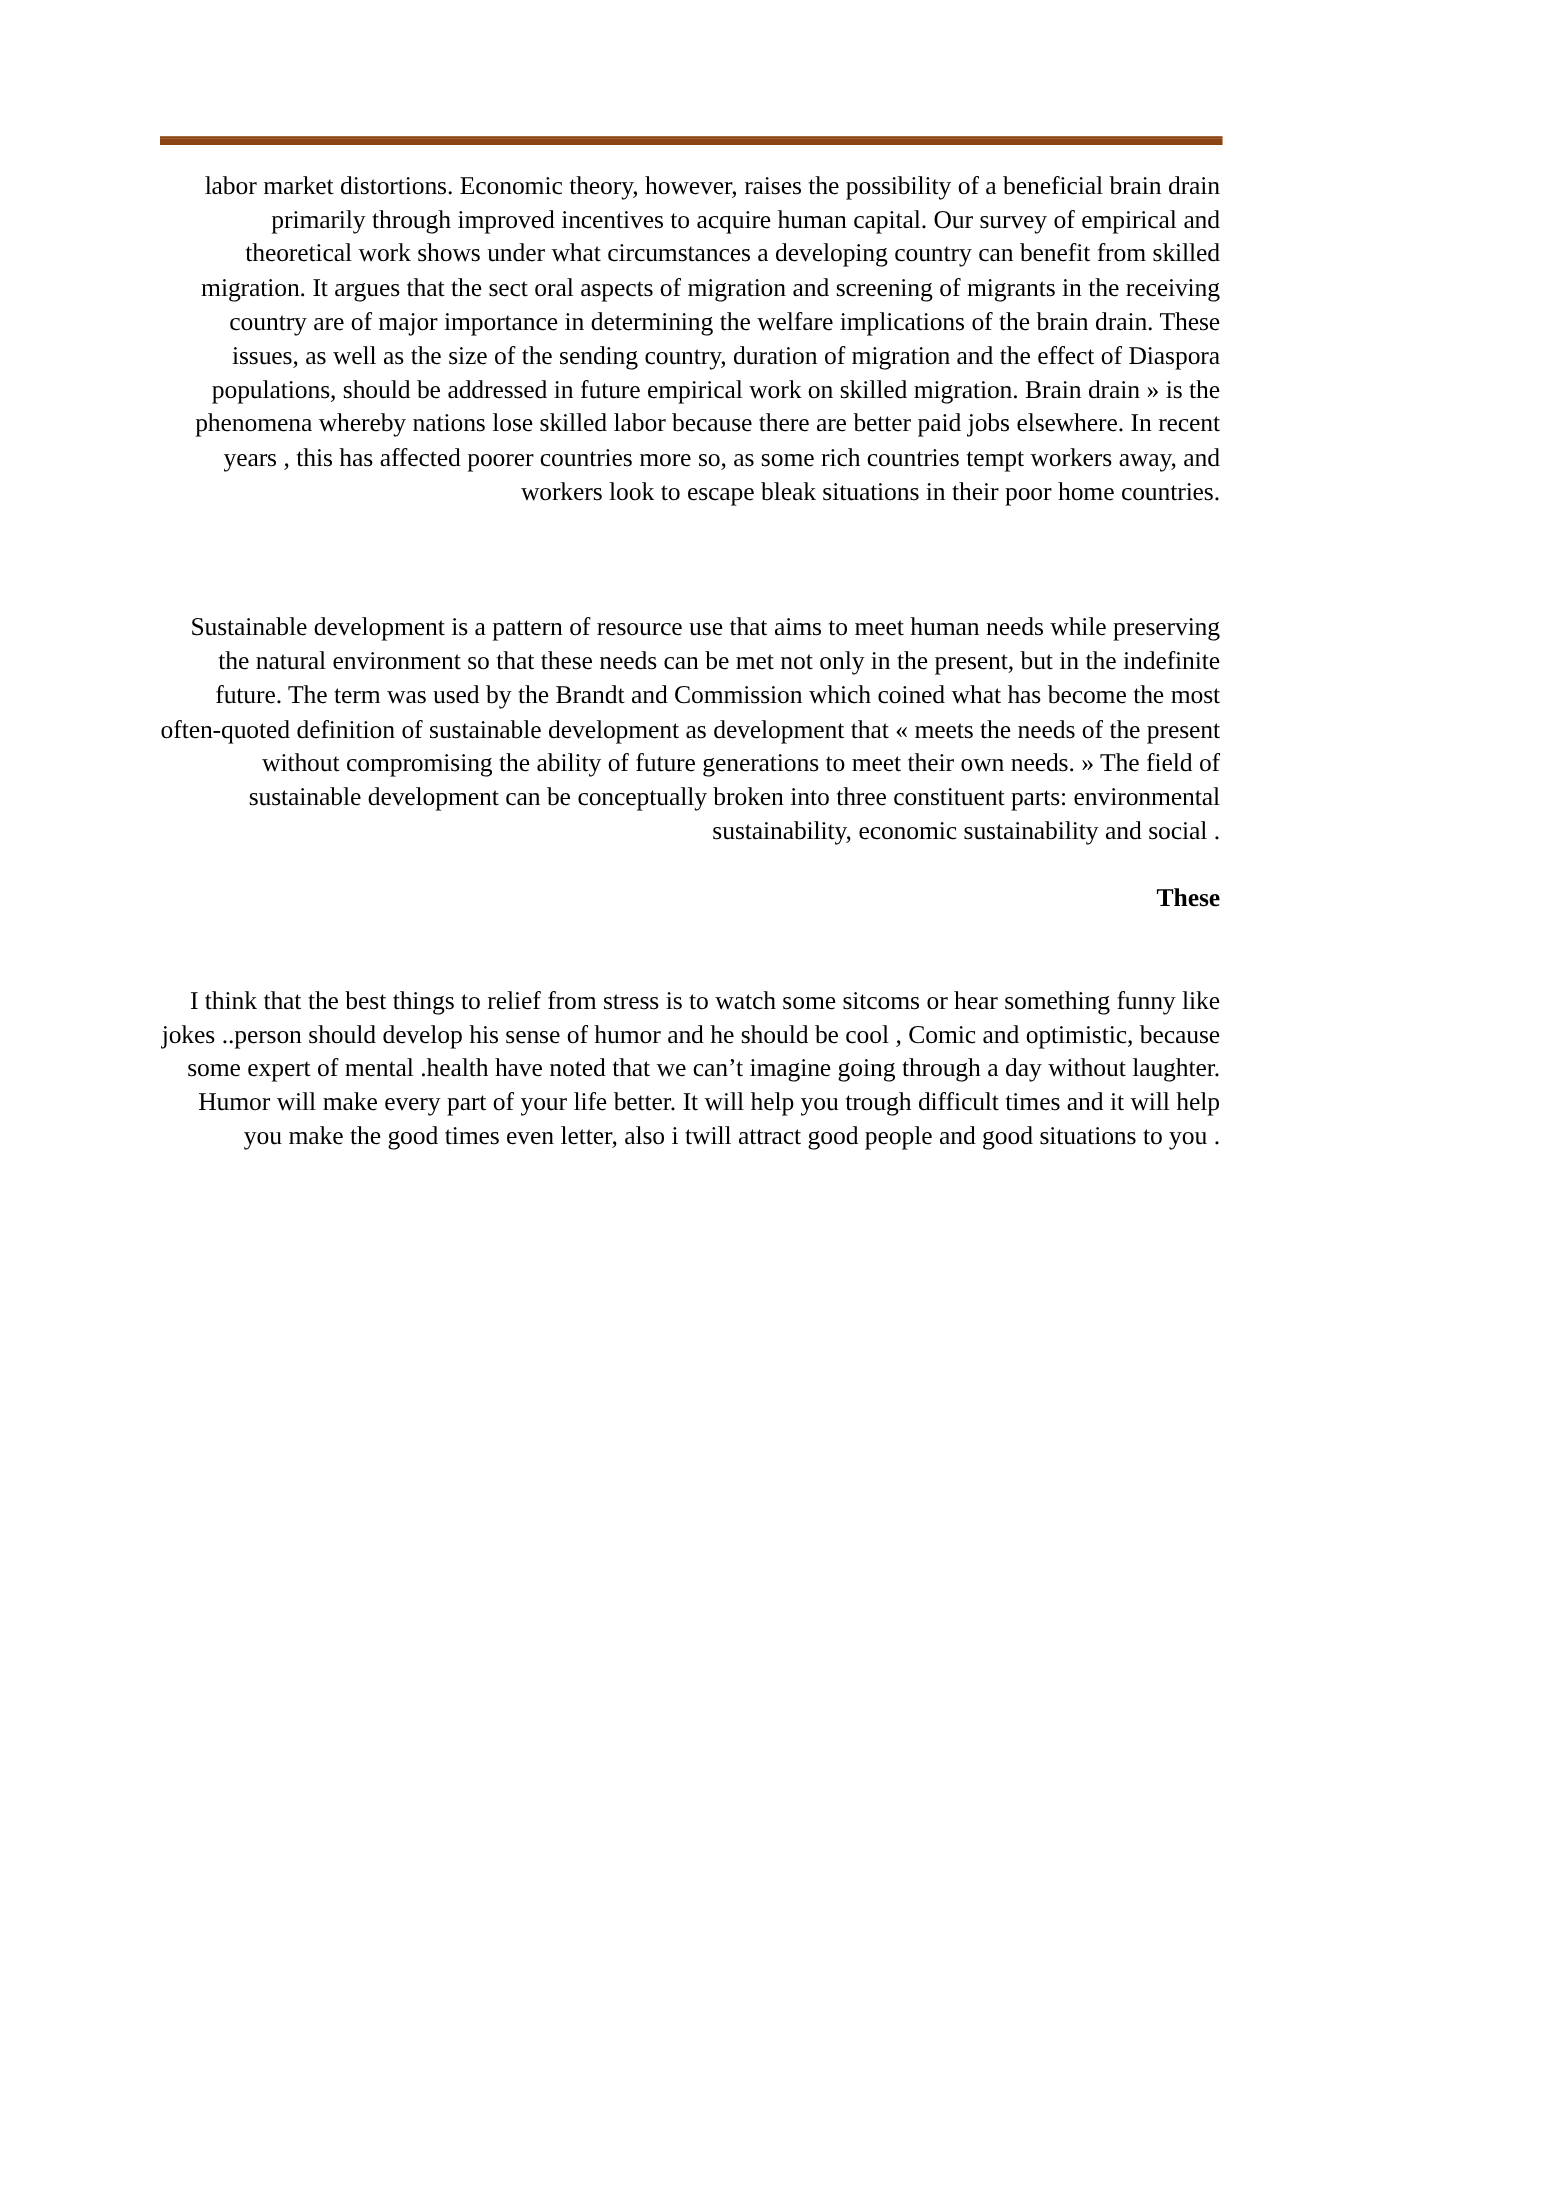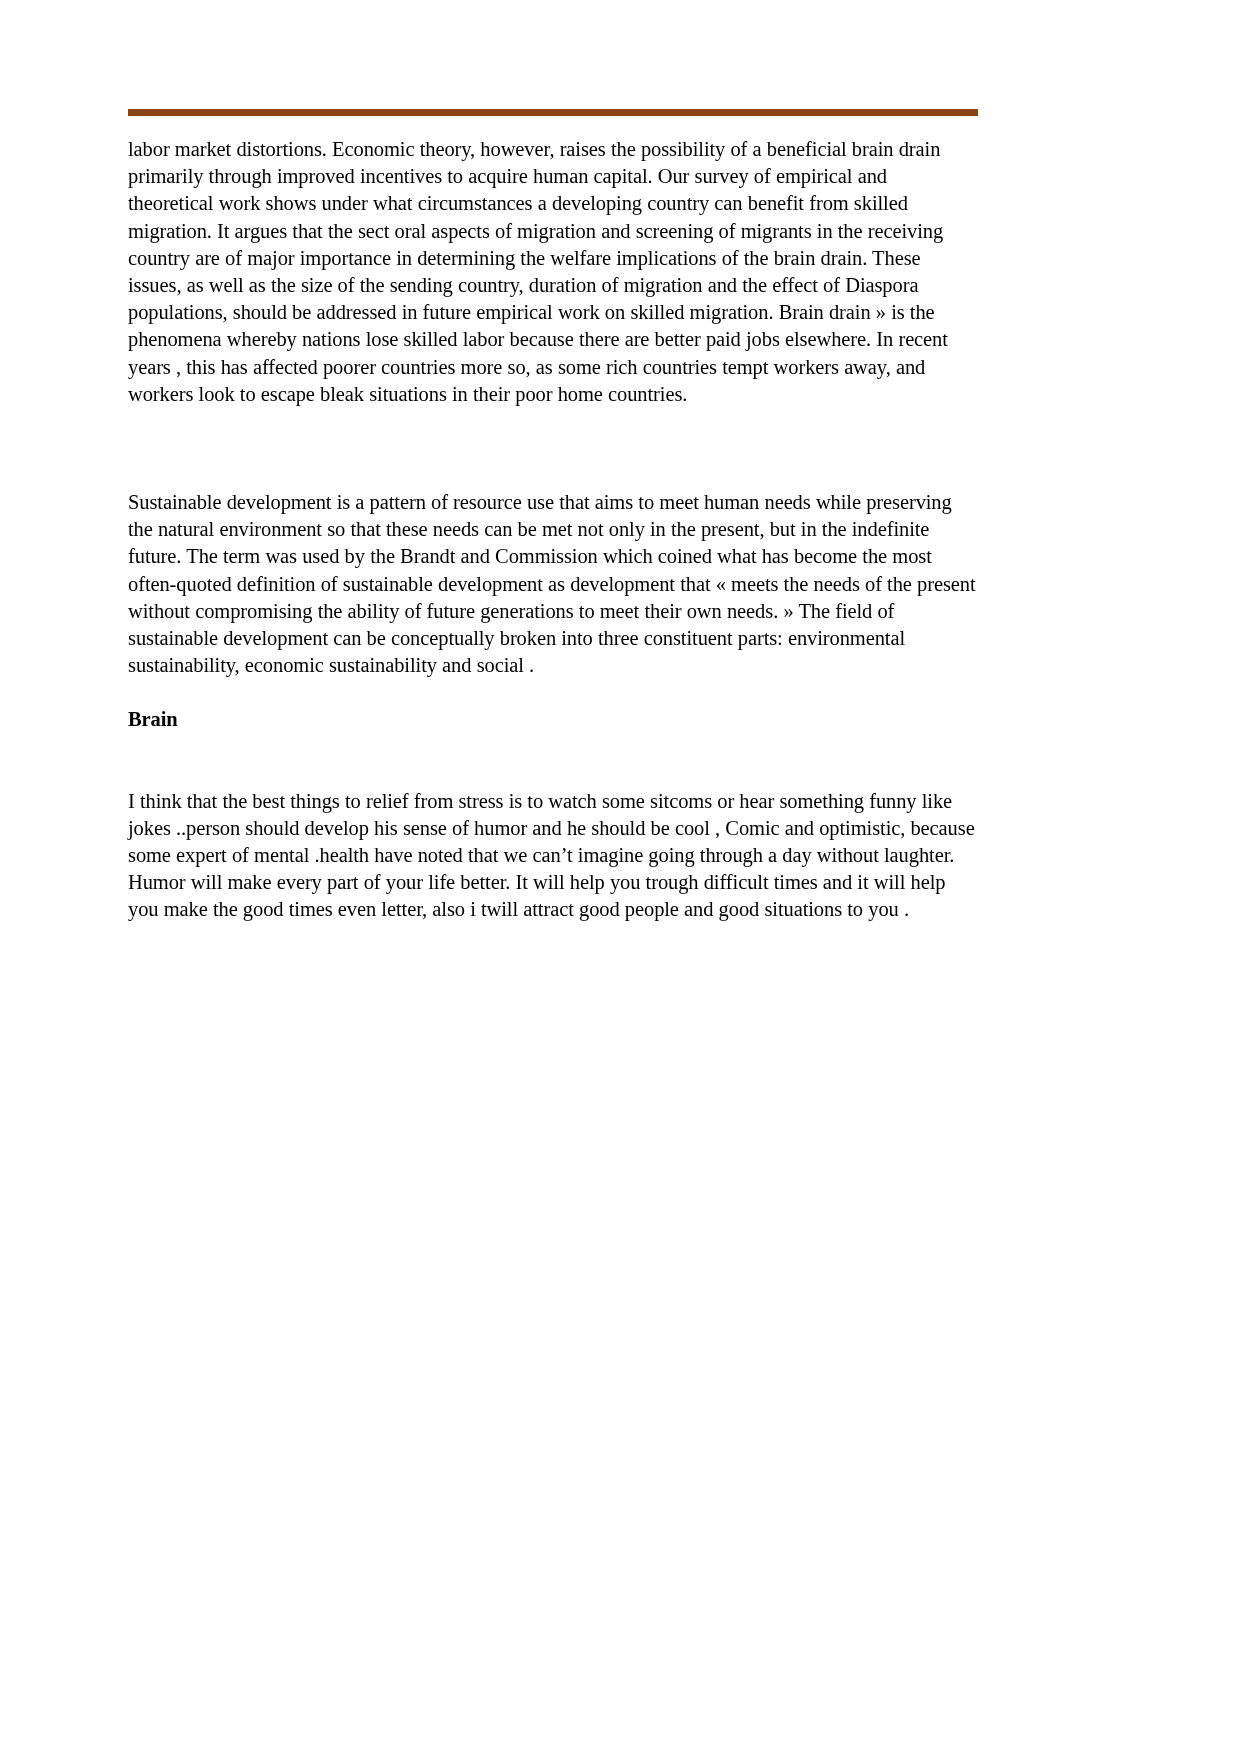--- a/index.html
+++ b/index.html
@@ -43,21 +43,21 @@
   
   .content {
     position: absolute;
     left: 128px;
     top: 136px;
     width: 848px;
     font-family: "Liberation Serif", "DejaVu Serif", serif;
     font-size: 20.5px;
     line-height: 27.2px;
     color: #000000;
-    text-align: left;
+    text-align: right;
   }
 
   .para {
     margin: 0;
     font-weight: normal;
     letter-spacing: -0.1px;
     word-spacing: 0.2px;
   }
 
   .heading {
@@ -87,21 +87,21 @@
 
     <div class="gap-1"></div>
 
 
     <div class="gap-head-after"></div>
 
     <p class="para">Sustainable development is a pattern of resource use that aims to meet human needs while preserving the natural environment so that these needs can be met not only in the present, but in the indefinite future. The term was used by the Brandt and Commission which coined what has become the most often-quoted definition of sustainable development as development that « meets the needs of the present without compromising the ability of future generations to meet their own needs. » The field of sustainable development can be conceptually broken into three constituent parts: environmental sustainability, economic sustainability and social .</p>
 
     <div class="gap-1"></div>
 
-    <p class="heading">Brain</p>
+    <p class="heading">These</p>
 
     <div class="gap-head-after"></div>
 
     <p class="para">I think that the best things to relief from stress is to watch some sitcoms or hear something funny like jokes ..person should develop his sense of humor and he should be cool , Comic and optimistic, because some expert of mental .health have noted that we can’t imagine going through a day without laughter. Humor will make every part of your life better. It will help you trough difficult times and it will help you make the good times even letter, also i twill attract good people and good situations to you .</p>
 
   </div>
 
 </div>
 
 </body></html>

